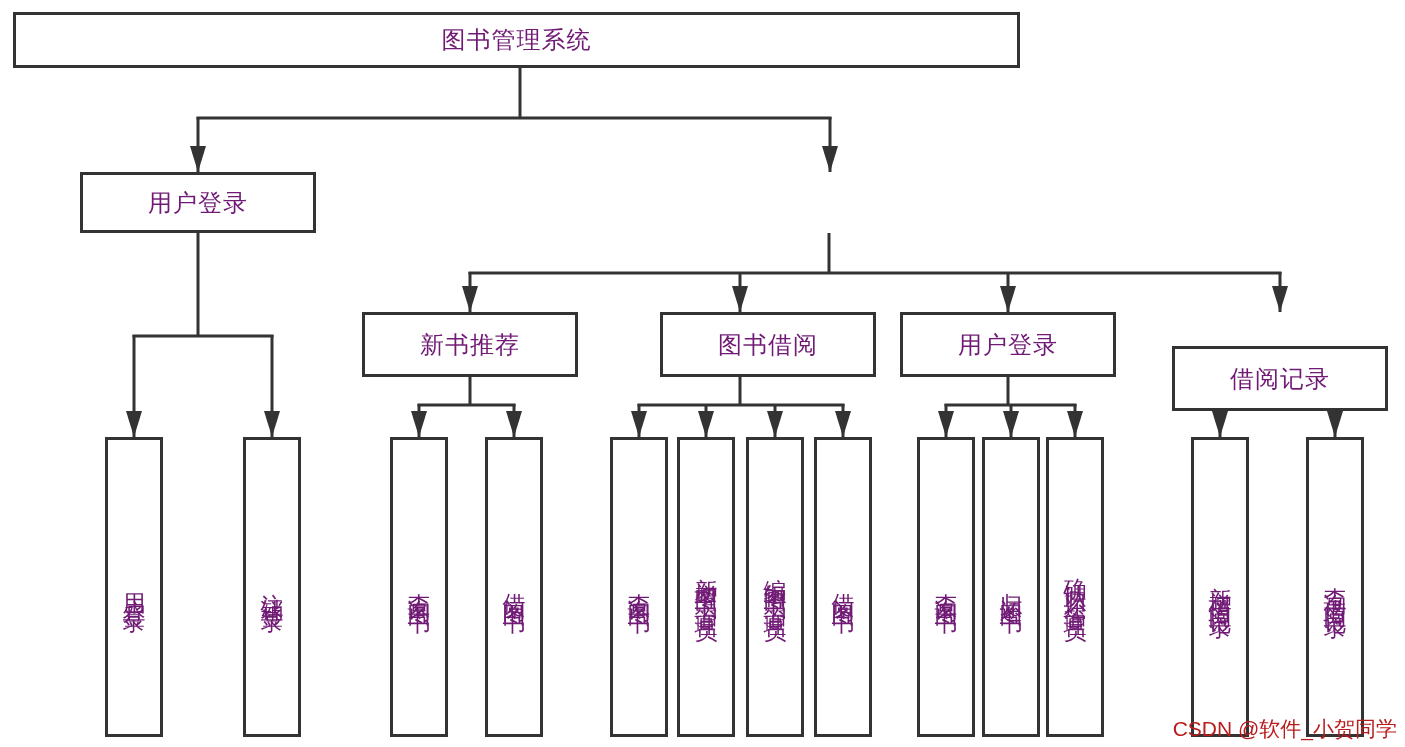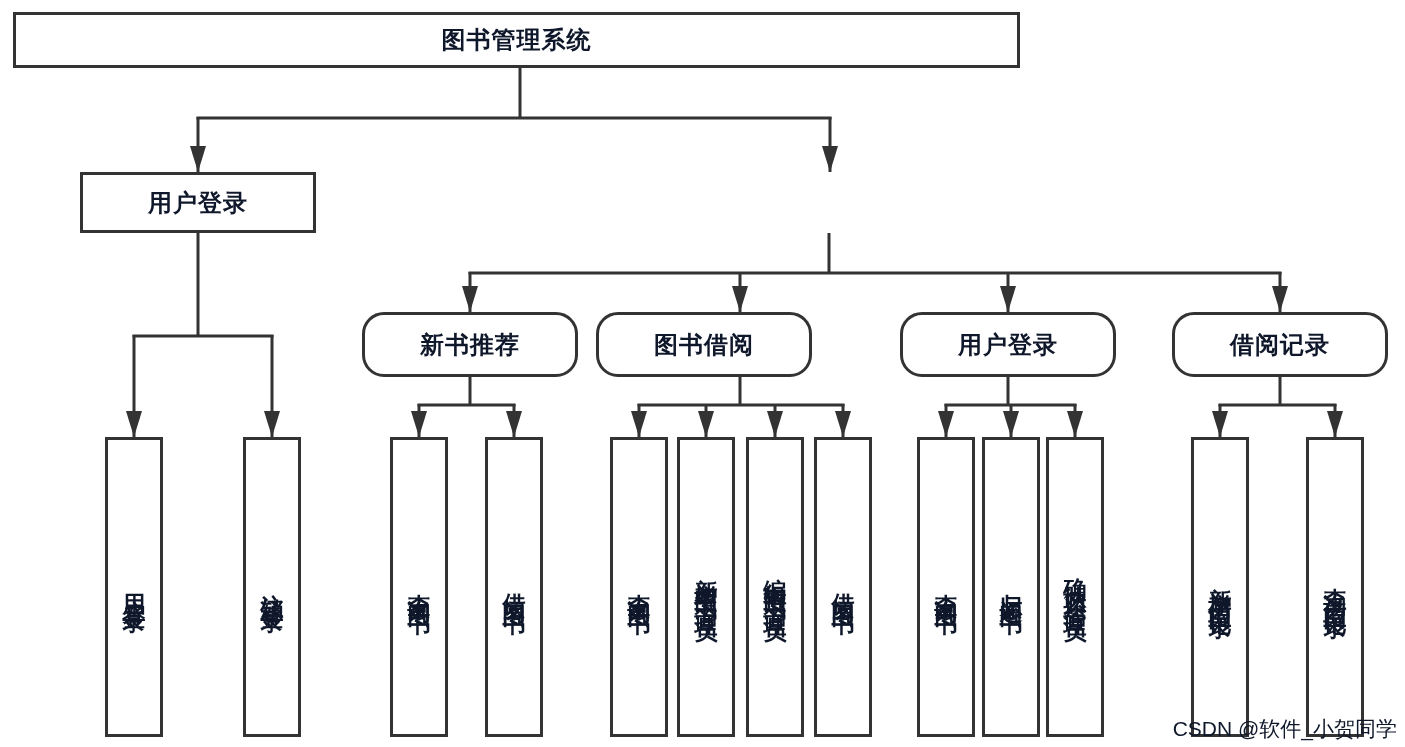--- a/index.html
+++ b/index.html
@@ -20,45 +20,44 @@
   }
   .ln { stroke: #333333; stroke-width: 3; fill: none; }
   .box {
     position: absolute;
     box-sizing: border-box;
     background: #ffffff;
     border: 3px solid #333333;
     display: flex;
     align-items: center;
     justify-content: center;
-    color: #0f172a;
+    color: #701a75;
     z-index: 2;
     text-align: center;
-    font-weight: bold;
   }
   .h-label { font-size: 24px; letter-spacing: 1px; white-space: nowrap; }
   .v-box .v-label {
     writing-mode: vertical-rl;
     text-orientation: mixed;
     font-size: 23px;
     letter-spacing: 6px;
     line-height: 1;
     white-space: nowrap;
   }
   
   .n-root   { left: 13px;  top: 12px;  width: 1007px; height: 56px; }
   
   .n-login  { left: 80px;  top: 172px; width: 236px;  height: 61px; }
   .n-mgmt   { left: 711px; top: 172px; width: 236px;  height: 61px; }
   
-  .n-l3     { top: 312px; width: 216px; height: 65px; border-radius: 22px; }
+  .n-l3     { top: 312px; width: 216px; height: 65px; }
   .n-newbook   { left: 362px; }
-  .n-bookborrow{ left: 596px; }
+  .n-bookborrow{ left: 660px; }
   .n-curborrow { left: 900px; }
-  .n-record    { left: 1172px; }
+  .n-record    { left: 1172px; margin-top: 34px; }
   
   .v-box { top: 437px; width: 58px; height: 300px; }
   .n-ul0 { left: 105px; }
   .n-ul1 { left: 243px; }
   .n-nb0 { left: 390px; }
   .n-nb1 { left: 485px; }
   .n-bb0 { left: 610px; }
   .n-bb1 { left: 677px; }
   .n-bb2 { left: 746px; }
   .n-bb3 { left: 814px; }
@@ -66,21 +65,21 @@
   .n-cb1 { left: 982px; }
   .n-cb2 { left: 1046px; }
   .n-br0 { left: 1191px; }
   .n-br1 { left: 1306px; }
   .watermark {
     position: absolute;
     right: 8px;
     bottom: 4px;
     z-index: 5;
     font-size: 21px;
-    color: #0f172a;
+    color: #b91c1c;
     white-space: nowrap;
   }
 </style>
 </head>
 <body>
 
 <div class="stage">
 
   <svg class="connectors" width="1405" height="747" viewBox="0 0 1405 747" xmlns="http://www.w3.org/2000/svg">
     <defs>

